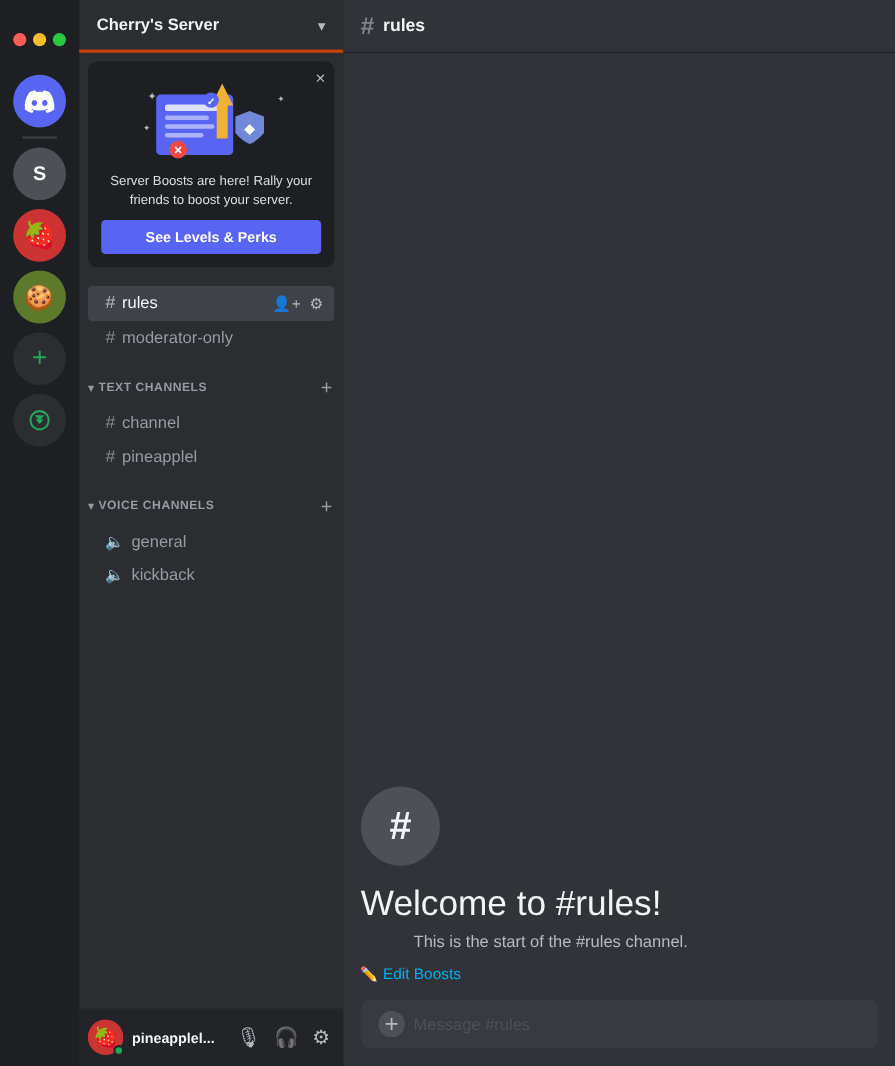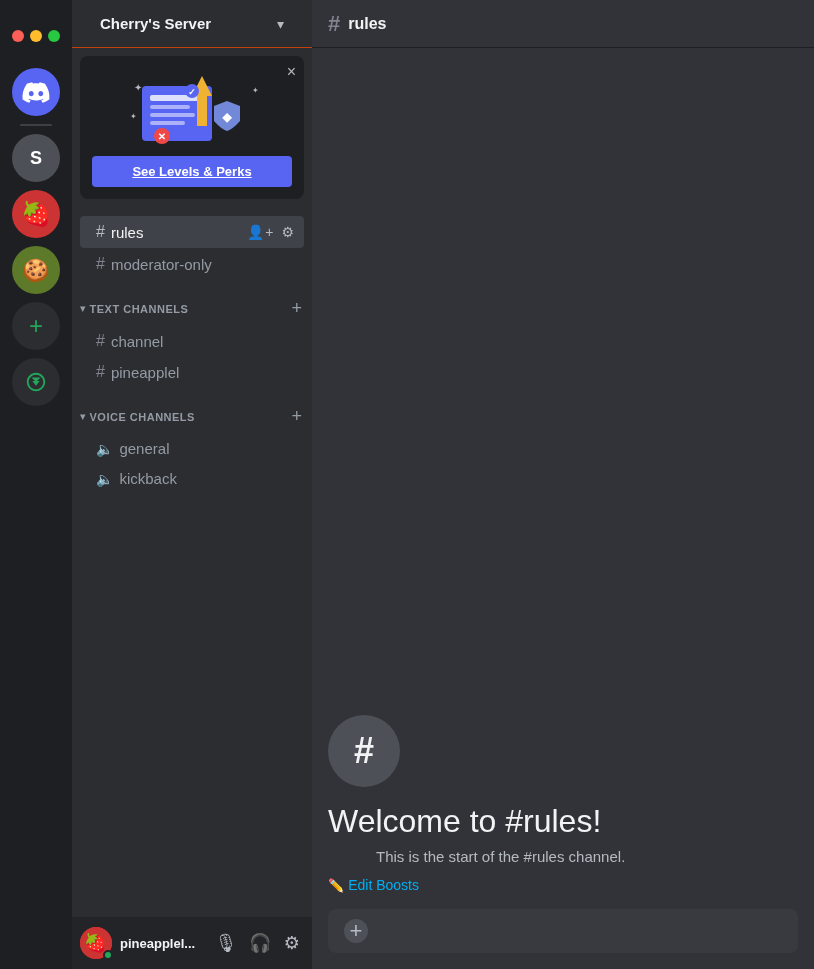--- a/index.html
+++ b/index.html
@@ -85,22 +85,22 @@
       display: flex;
       flex-direction: column;
       flex-shrink: 0;
       position: relative;
     }
 
     .server-header {
       height: 48px;
       display: flex;
       align-items: center;
-      padding: 0 28px;
-      border-bottom: 1px solid #c2410c;
+      padding: 0 16px;
+      border-bottom: 3px solid #c2410c;
       cursor: pointer;
       gap: 11px;
     }
 
     .server-header-title {
       color: #f2f3f5;
       font-weight: 600;
       font-size: 15px;
       flex: 1;
     }
@@ -149,21 +149,20 @@
     .boost-button {
       background: #5865f2;
       color: white;
       border: none;
       border-radius: 4px;
       padding: 8px;
       width: 100%;
       font-size: 13px;
       font-weight: 600;
       cursor: pointer;
-      text-decoration: underline;
     }
 
     
     .channel-list {
       flex: 1;
       overflow-y: auto;
       padding: 8px 0;
     }
 
     .channel-item {
@@ -507,20 +506,21 @@
         <text x="140" y="22" fill="#b5bac1" font-size="8">✦</text>
         <text x="18" y="48" fill="#b5bac1" font-size="8">✦</text>
 
         <circle cx="50" cy="65" r="8" fill="#f04747"></circle>
         <text x="50" y="69" text-anchor="middle" fill="white" font-size="10" font-weight="bold">✕</text>
 
         <circle cx="80" cy="20" r="7" fill="#5865f2"></circle>
         <text x="80" y="24" text-anchor="middle" fill="white" font-size="9" font-weight="bold">✓</text>
       </svg>
     </div>
+    <p class="boost-text">Server Boosts are here! Rally your friends to boost your server.</p>
     <button class="boost-button">See Levels &amp; Perks</button>
   </div>
 
   <div class="channel-list">
 
     <div class="channel-item active">
       <span class="channel-icon">#</span>
       <span class="channel-name">rules</span>
       <div class="channel-actions">
         <span class="channel-action-icon">👤+</span>
@@ -591,15 +591,16 @@
       <h1 class="welcome-title">Welcome to #rules!</h1>
       <p class="welcome-desc">This is the start of the #rules channel.</p>
       <div class="edit-channel-link">
         <span style="font-size:13px;">✏️</span>
         <span>Edit Boosts</span>
       </div>
     </div>
 
     <div class="message-bar">
       <div class="message-add-icon">+</div>
+      <input class="message-input" type="text" placeholder="Message #rules" style="">
     </div>
   </div>
 </div>
 
 </body></html>

